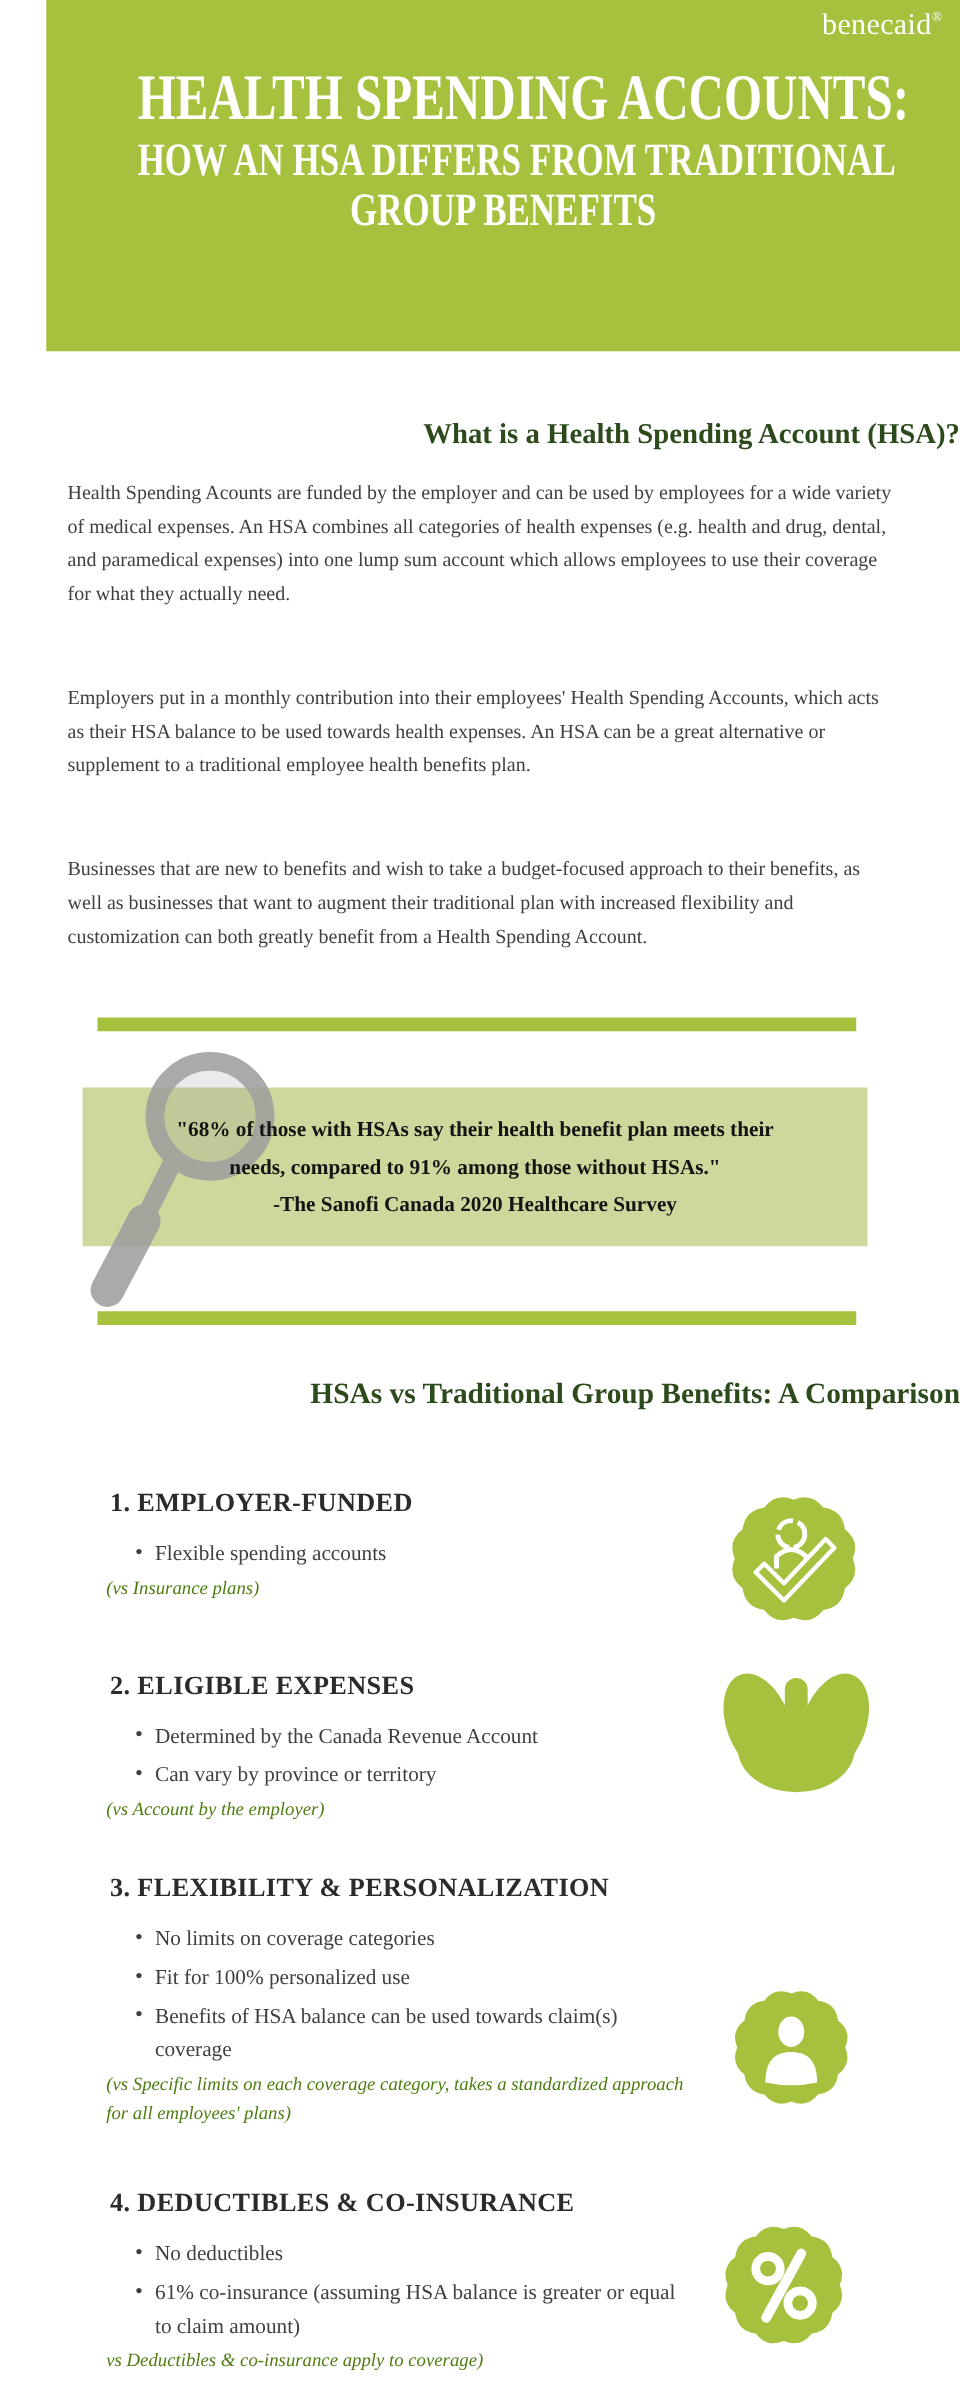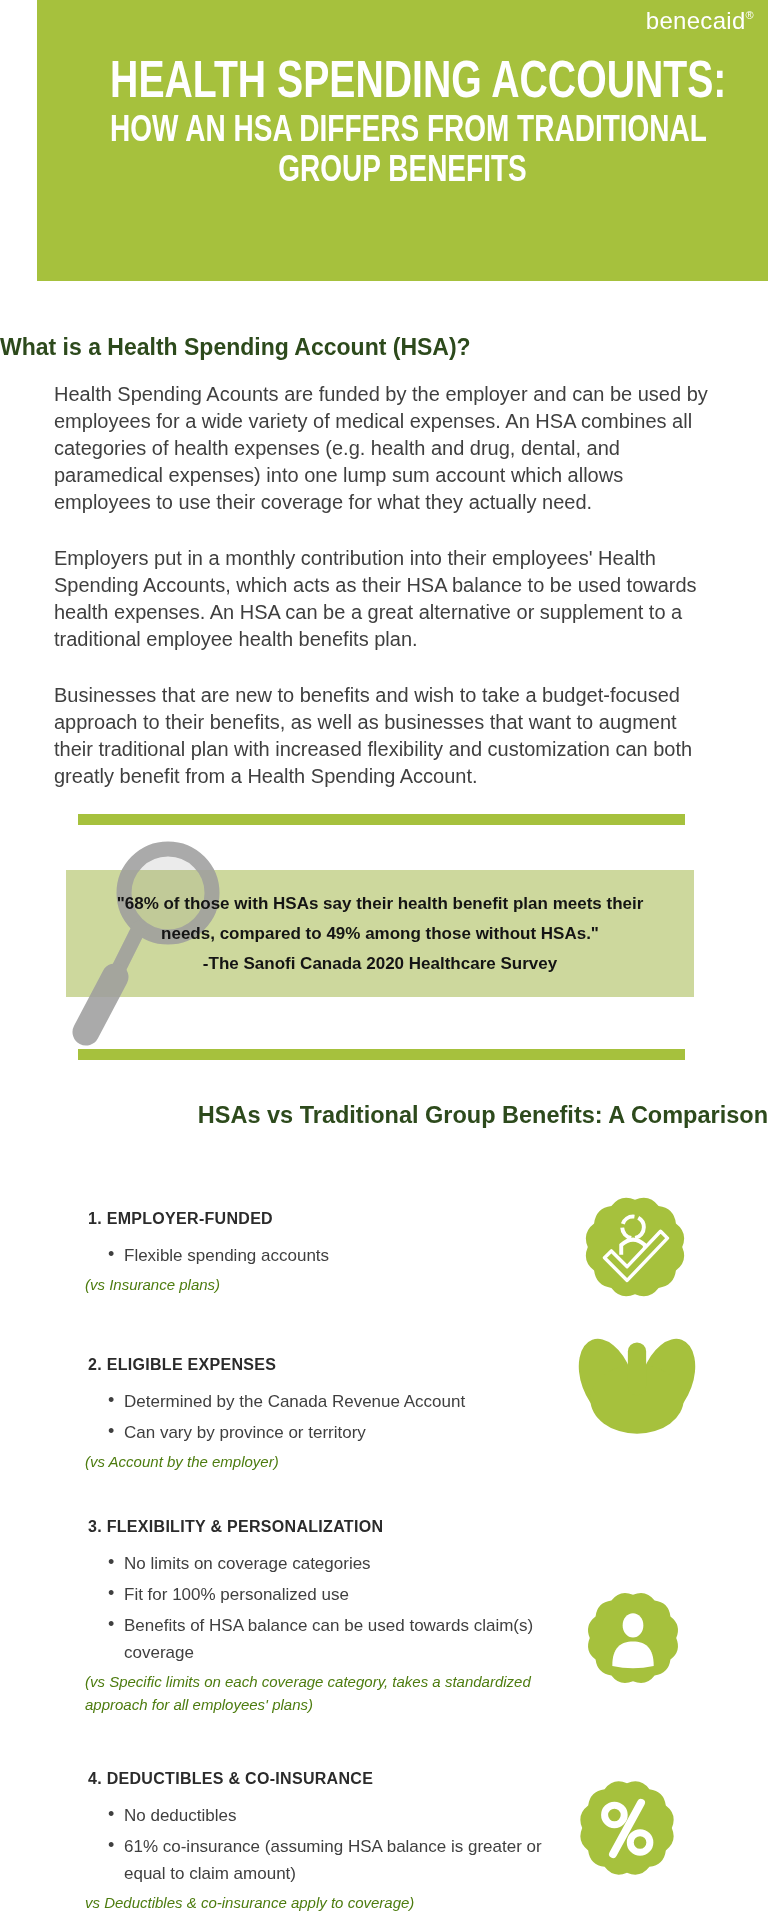--- a/index.html
+++ b/index.html
@@ -1,52 +1,52 @@
 <!DOCTYPE html>
 <html><head>
 <meta charset="utf-8">
 <style>
   * { margin:0; padding:0; box-sizing:border-box; }
   html,body { background:#ffffff; }
   .page {
     position:relative; width:768px; height:1920px; background:#ffffff;
-    font-family:Liberation Sans, sans-serif; overflow:hidden;
+    font-family:Liberation Serif, serif; overflow:hidden;
     --green:#a6c13d; --dark-green:#2d4a1c; --box-green:#cdd89d;
     --body-text:#3f3f3f; --item-head:#2b2b2b; --gray:#9e9e9e;
   }
 
   
   .header { position:absolute; left:37px; top:0; width:731px; height:281px; background:var(--green); }
   .logo { position:absolute; top:7px; right:14px; color:#ffffff; font-size:24px; font-weight:500; letter-spacing:0.3px; }
   .logo sup { font-size:11px; vertical-align:10px; }
   .title-wrap { position:absolute; top:50px; left:0; width:731px; text-align:center; color:#ffffff;
                 transform:scale(0.80,1.06); transform-origin:50% 0; }
   .title-line1 { font-size:49px; font-weight:700; line-height:1.12; white-space:nowrap; }
   .title-line2, .title-line3 { font-size:35px; font-weight:700; line-height:1.08; white-space:nowrap; }
 
   
-  .intro-heading { position:absolute; top:334px; left:0; width:768px; text-align:left;
+  .intro-heading { position:absolute; top:334px; left:0; width:768px; text-align:right;
                    font-size:23px; font-weight:700; color:var(--dark-green); }
-  .para { position:absolute; left:54px; width:664px; font-size:20px; line-height:27px; color:var(--body-text); }
+  .para { position:absolute; left:54px; width:664px; font-size:16px; line-height:27px; color:var(--body-text); }
   .para1 { top:381px; } .para2 { top:545px; } .para3 { top:682px; }
 
   
   .bar { position:absolute; left:78px; width:607px; height:11px; background:var(--green); }
   .bar-top { top:814px; } .bar-bottom { top:1049px; }
   .quote-box { position:absolute; left:66px; top:870px; width:628px; height:127px; background:var(--box-green); z-index:1; }
   .quote-text { position:absolute; left:66px; top:889px; width:628px; padding:0 12px; text-align:center;
                 font-size:17px; font-weight:700; line-height:30px; color:#141414; z-index:3; }
   .magnifier { position:absolute; left:55px; top:830px; width:190px; height:235px; z-index:2; }
 
   
   .comparison-heading { position:absolute; top:1102px; left:0; width:768px; text-align:right;
                         font-size:23.5px; font-weight:700; color:var(--dark-green); }
   .item { position:absolute; left:75px; width:480px; }
   .item-1 { top:1190px; } .item-2 { top:1336px; } .item-3 { top:1498px; } .item-4 { top:1750px; }
-  .item-title { font-size:16px; font-weight:800; color:var(--item-head); margin-left:13px; letter-spacing:0.3px;margin-top:20px; }
+  .item-title { font-size:21px; font-weight:800; color:var(--item-head); margin-left:13px; letter-spacing:0.3px; }
   .item-bullets { list-style:none; margin-top:14px; }
   .item-bullets li { position:relative; padding-left:49px; font-size:17px; line-height:27px;
                      color:var(--body-text); margin-bottom:4px; }
   .item-bullets li::before { content:"\2022"; position:absolute; left:33px; top:-1px; font-size:18px; color:var(--body-text); }
   .item-note { margin-top:4px; margin-left:10px; font-style:italic; font-size:15px; line-height:23px; color:#4d7c0f; }
 
   .badge-icon { position:absolute; }
   .icon-1 { left:576px; top:1186px; } .icon-2 { left:570px; top:1324px; }
   .icon-3 { left:579px; top:1584px; } .icon-4 { left:571px; top:1772px; }
 </style>
@@ -73,21 +73,21 @@
   <div class="quote-box"></div>
   <svg class="magnifier" viewBox="0 0 190 235">
     <g opacity="0.87">
       <circle cx="113" cy="63" r="44" fill="rgba(130,130,130,0.18)" stroke="#9e9e9e" stroke-width="15"></circle>
       <line x1="84" y1="98" x2="63" y2="140" stroke="#9e9e9e" stroke-width="15" stroke-linecap="round"></line>
       <line x1="60" y1="147" x2="31" y2="202" stroke="#9e9e9e" stroke-width="27" stroke-linecap="round"></line>
     </g>
   </svg>
   <div class="quote-text">
     <div>"68% of those with HSAs say their health benefit plan meets their</div>
-    <div>needs, compared to 49% among those without HSAs."</div>
+    <div>needs, compared to 91% among those without HSAs."</div>
     <div>-The Sanofi Canada 2020 Healthcare Survey</div>
   </div>
   <div class="bar bar-bottom"></div>
 
   <div class="comparison-heading">HSAs vs Traditional Group Benefits: A Comparison</div>
 
   <div class="item item-1">
     <div class="item-title">1. EMPLOYER-FUNDED</div>
     <ul class="item-bullets">
       <li>Flexible spending accounts</li>

